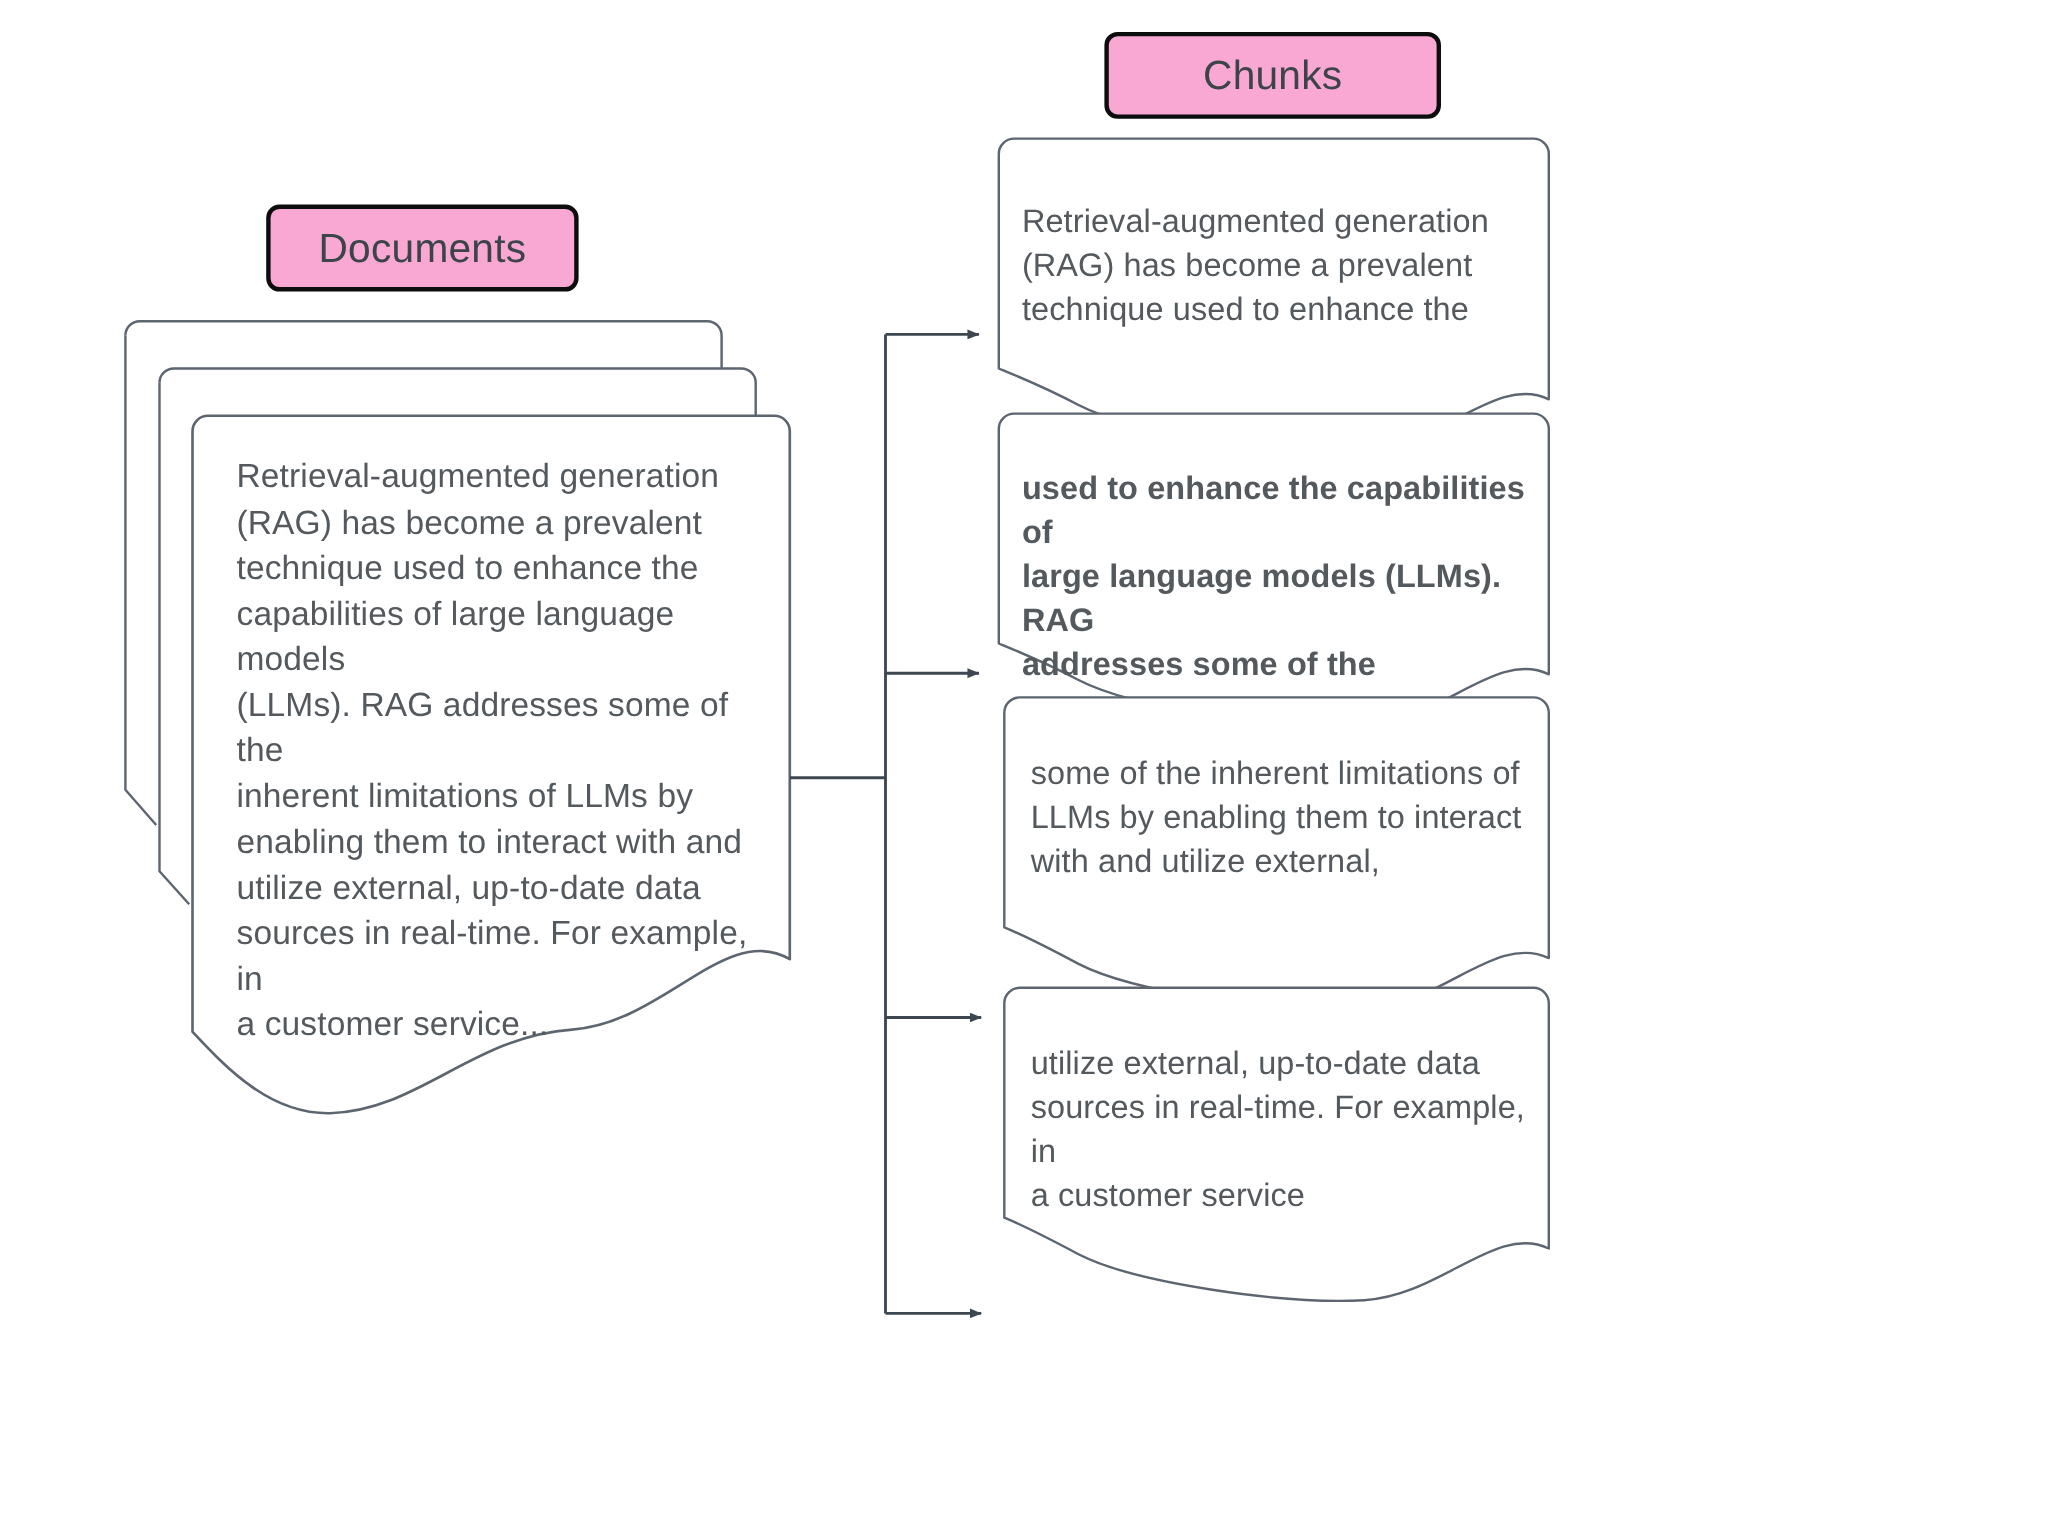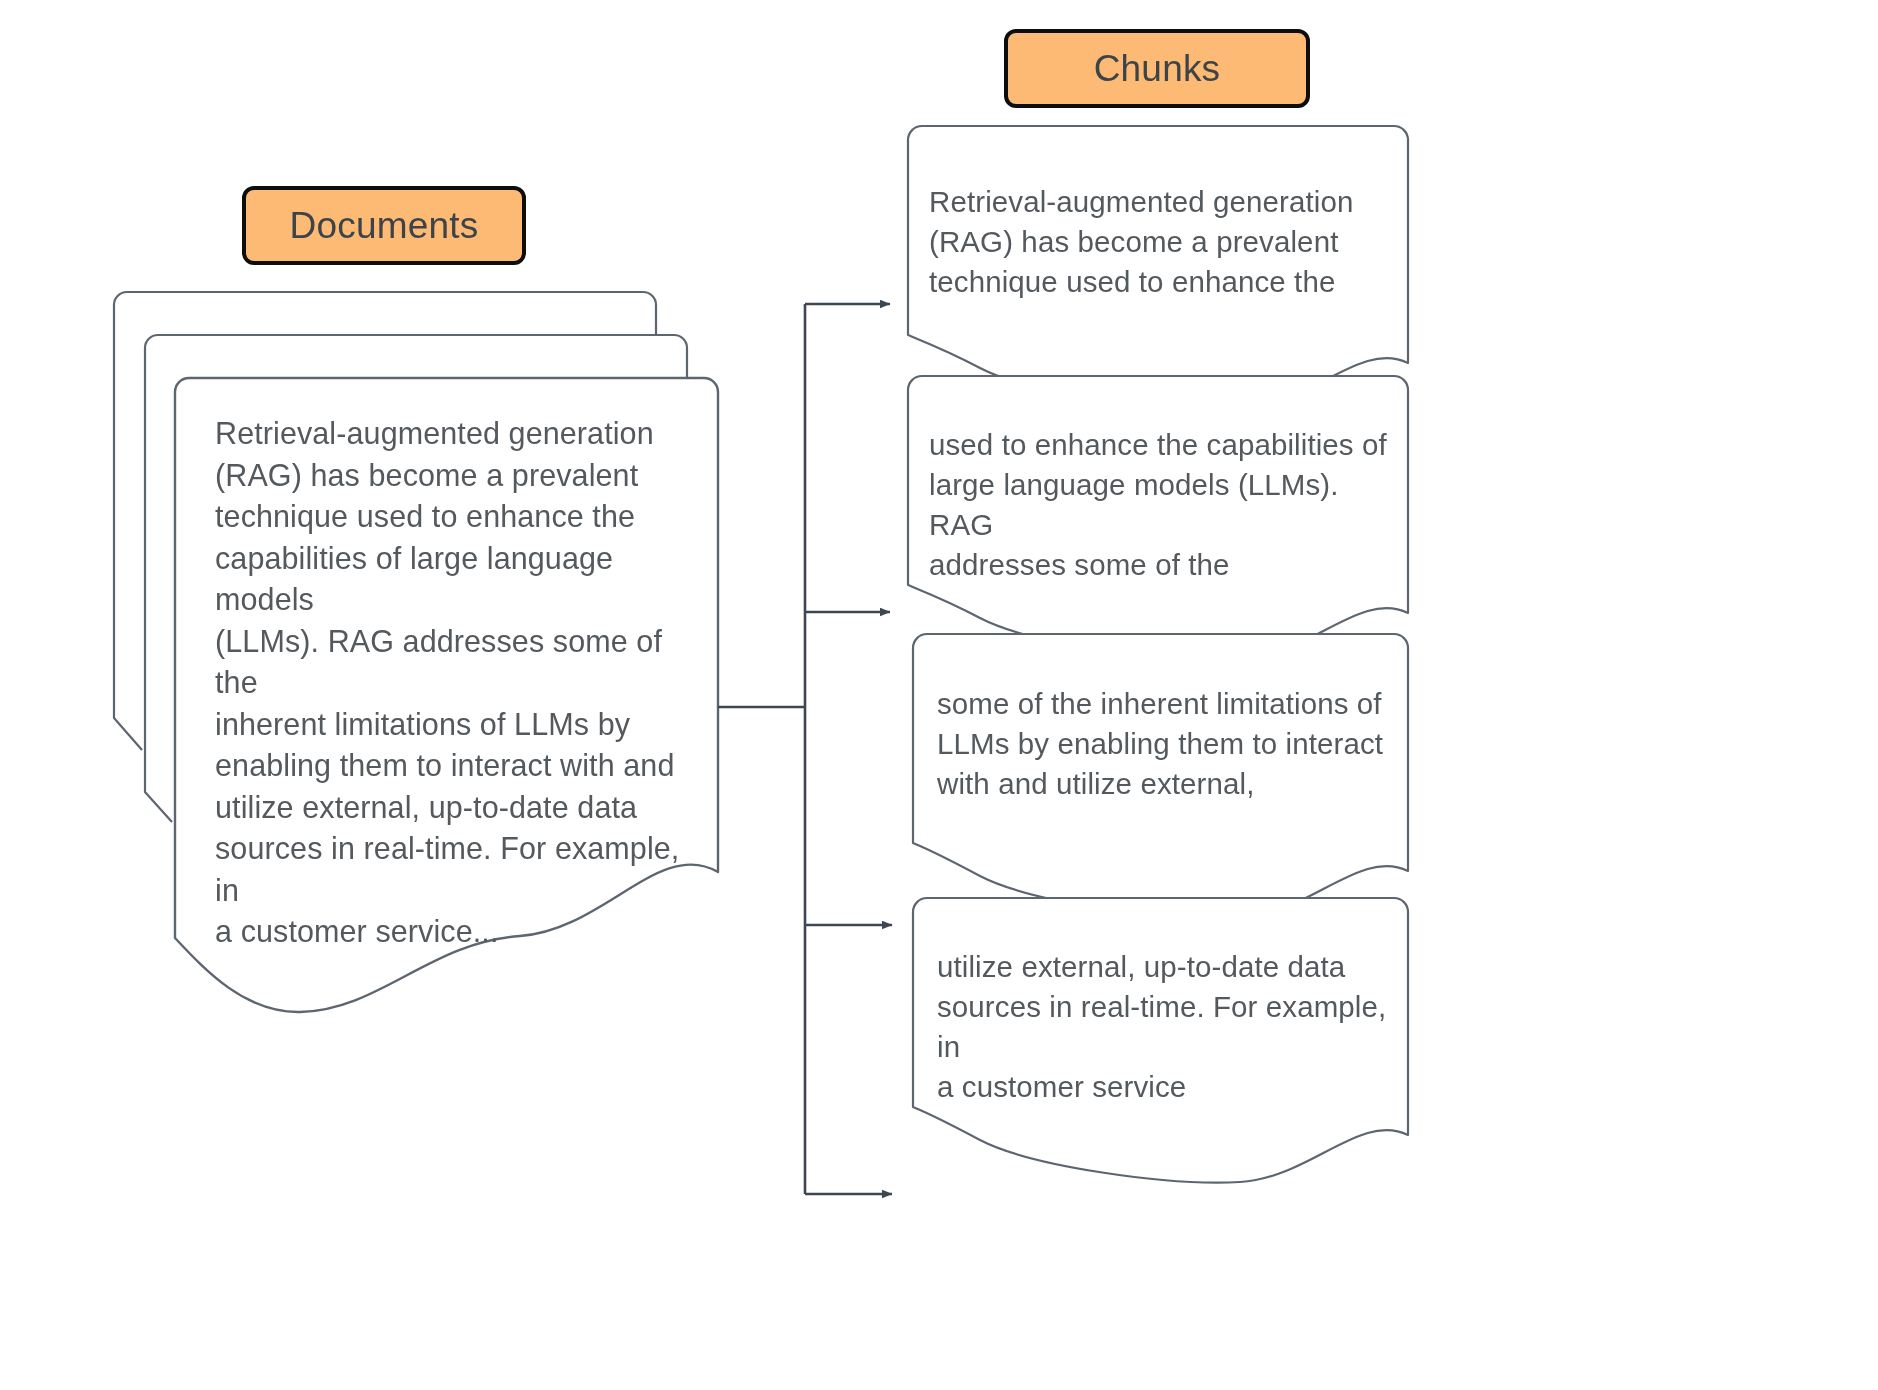--- a/index.html
+++ b/index.html
@@ -8,21 +8,21 @@
     background:#ffffff;
     font-family:"Liberation Sans", sans-serif;
     overflow:hidden;
     position:relative;
   }
   #stage{position:absolute;left:0;top:0;width:1878px;height:1390px;}
   svg.layer{position:absolute;left:0;top:0;width:1878px;height:1390px;overflow:visible;}
 
   .label-box{
     position:absolute;
-    background:#fdba74;
+    background:#f9a8d4;
     border:4px solid #0d0d0d;
     border-radius:12px;
     display:flex;align-items:center;justify-content:center;
     box-sizing:border-box;
   }
   .label-box span{
     color:#3d4449;
     font-size:37px;
     letter-spacing:0.2px;
     line-height:1;
@@ -122,21 +122,21 @@
 inherent limitations of LLMs by
 enabling them to interact with and
 utilize external, up-to-date data
 sources in real-time. For example, in
 a customer service...</div>
 
   <div class="chunk-text" style="left:929px;top:182px;width:440px;">Retrieval-augmented generation
 (RAG) has become a prevalent
 technique used to enhance the</div>
 
-  <div class="chunk-text" style="left:929px;top:425px;width:470px;">used to enhance the capabilities of
+  <div class="chunk-text" style="left:929px;top:425px;width:470px;font-weight:bold;">used to enhance the capabilities of
 large language models (LLMs). RAG
 addresses some of the</div>
 
   <div class="chunk-text" style="left:937px;top:684px;width:450px;">some of the inherent limitations of
 LLMs by enabling them to interact
 with and utilize external,</div>
 
   <div class="chunk-text" style="left:937px;top:947px;width:465px;">utilize external, up-to-date data
 sources in real-time. For example, in
 a customer service</div>

